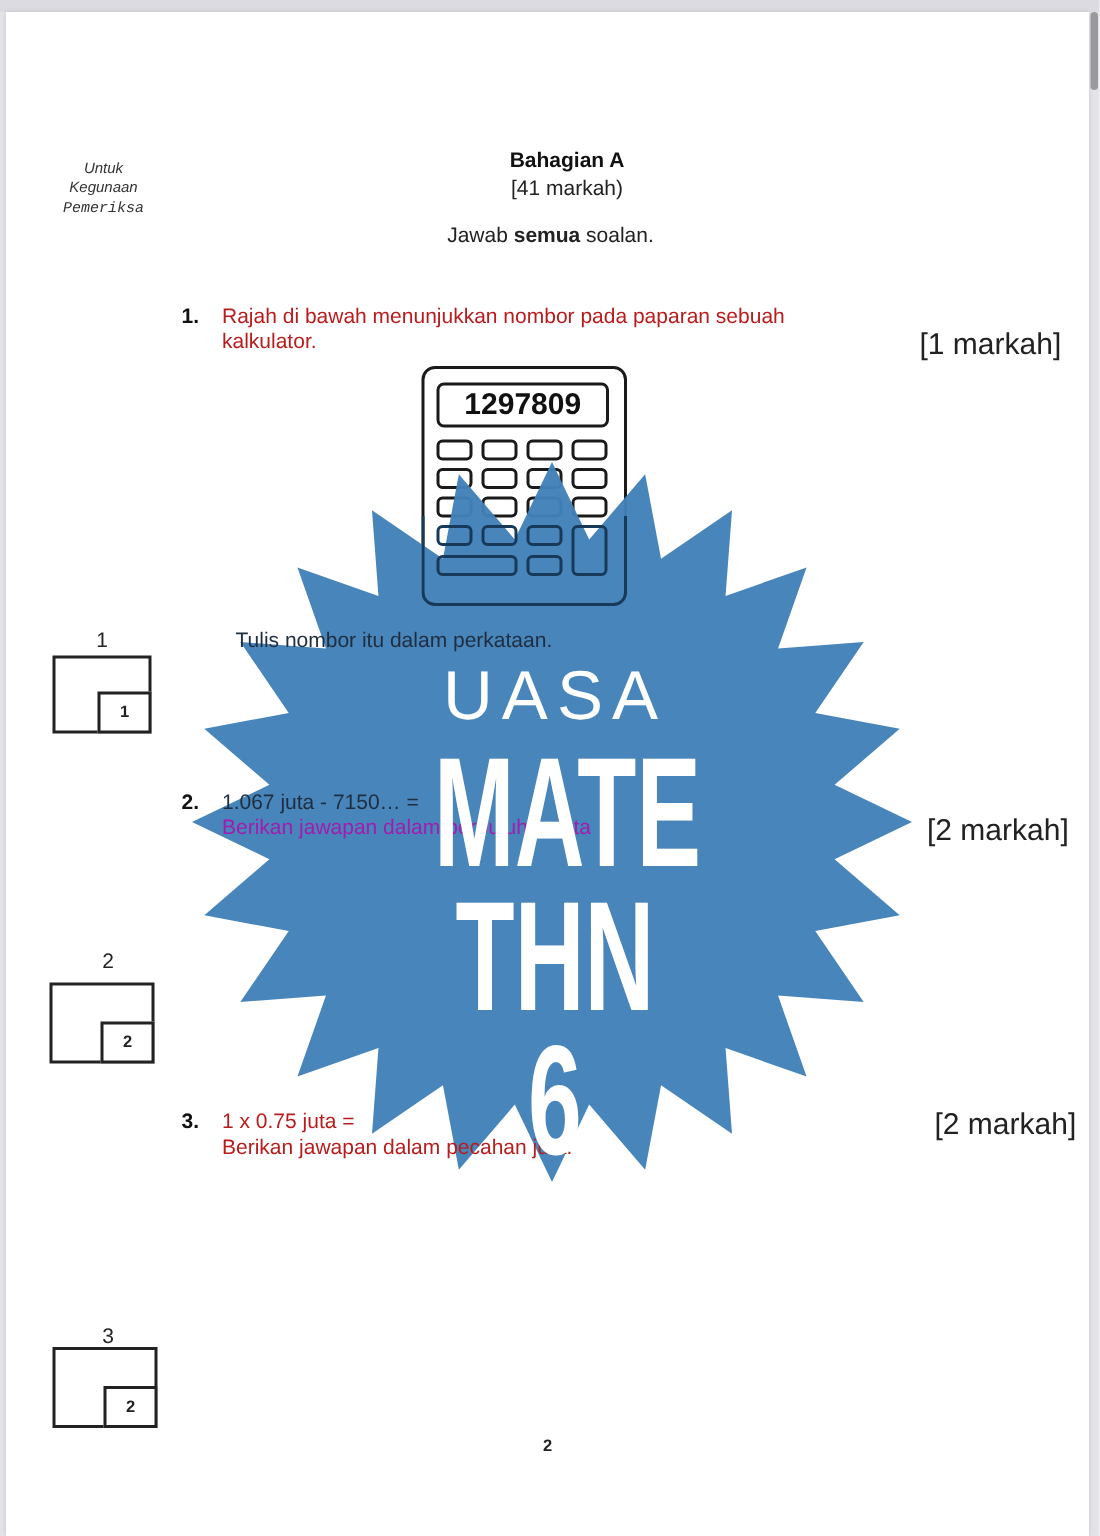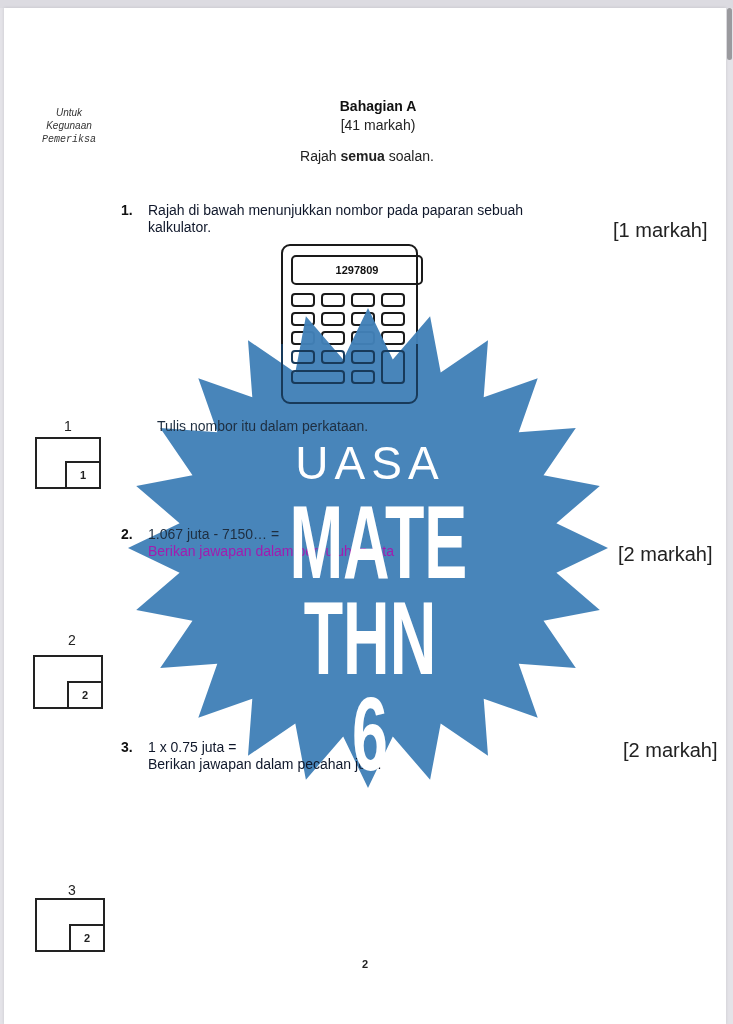--- a/index.html
+++ b/index.html
@@ -25,37 +25,37 @@
   .abs { position: absolute; }
   .examiner-label {
     font-style: italic; font-size: 10px; color: #333; text-align: center;
     width: 80px; line-height: 14px;
   }
   .section-title { font-weight: bold; font-size: 14px; color: #111; text-align: center; width: 200px; }
   .section-marks { font-size: 14px; color: #222; text-align: center; width: 200px; }
   .instr { font-size: 14px; color: #222; text-align: center; width: 240px; }
   .instr b { font-weight: bold; }
   .qnum { font-weight: bold; font-size: 14px; color: #111; }
-  .qtext { font-size: 14px; color: #0f172a; white-space: nowrap; }
+  .qtext { font-size: 14px; color: #b91c1c; white-space: nowrap; }
   .marks { font-size: 20px; color: #222; white-space: nowrap; }
   .box-outer {
     position: absolute; border: 2px solid #222; background: #fff;
     width: 66px; height: 52px; box-sizing: border-box;
   }
   .box-inner {
     position: absolute; right: -2px; bottom: -2px; width: 36px; height: 28px;
     border: 2px solid #222; box-sizing: border-box; background: #fff;
     font-size: 11px; font-weight: bold; color: #222;
     display: flex; align-items: center; justify-content: center;
   }
   .box-num { font-size: 14px; color: #222; width: 66px; text-align: center; }
   .calc-display {
-    position: absolute; left: 287px; top: 247px; width: 132px; height: 30px;
+    position: absolute; left: 287px; top: 247px; width: 115px; height: 30px;
     border: 2px solid #1a1a1a; border-radius: 5px; box-sizing: border-box;
-    font-weight: bold; font-size: 11px; color: #111;
+    font-weight: bold; font-size: 20px; color: #111;
     display: flex; align-items: center; justify-content: center;
   }
   .calc-body {
     position: absolute; left: 277px; top: 236px; width: 137px; height: 160px;
     border: 2px solid #1a1a1a; border-radius: 9px; box-sizing: border-box;
   }
   .key {
     position: absolute; border: 2px solid #1a1a1a; border-radius: 4px; box-sizing: border-box;
   }
   .badge-text {
@@ -76,21 +76,21 @@
 <div class="topbar"></div>
 
 <div class="page">
 
   <div class="abs examiner-label" style="left:25px; top:98px;">Untuk</div>
   <div class="abs examiner-label" style="left:25px; top:111px;">Kegunaan</div>
   <div class="abs examiner-label" style="left:25px; top:125px;font-family:Liberation Mono, monospace;">Pemeriksa</div>
 
   <div class="abs section-title" style="left:274px; top:90px;">Bahagian A</div>
   <div class="abs section-marks" style="left:274px; top:109px;">[41 markah)</div>
-  <div class="abs instr" style="left:243px; top:140px;"><span>Rajah </span><b>semua</b><span> soalan.</span></div>
+  <div class="abs instr" style="left:243px; top:140px;"><span>Jawab </span><b>semua</b><span> soalan.</span></div>
 
   <div class="abs qnum" style="left:117px; top:194px;">1.</div>
   <div class="abs qtext" style="left:144px; top:194px;">Rajah di bawah menunjukkan nombor pada paparan sebuah</div>
   <div class="abs qtext" style="left:144px; top:211px;">kalkulator.</div>
   <div class="abs marks" style="left:609px; top:211px;">[1 markah]</div>
 
   <div>
     <div class="calc-body"></div>
     <div class="calc-display">1297809</div>
 

